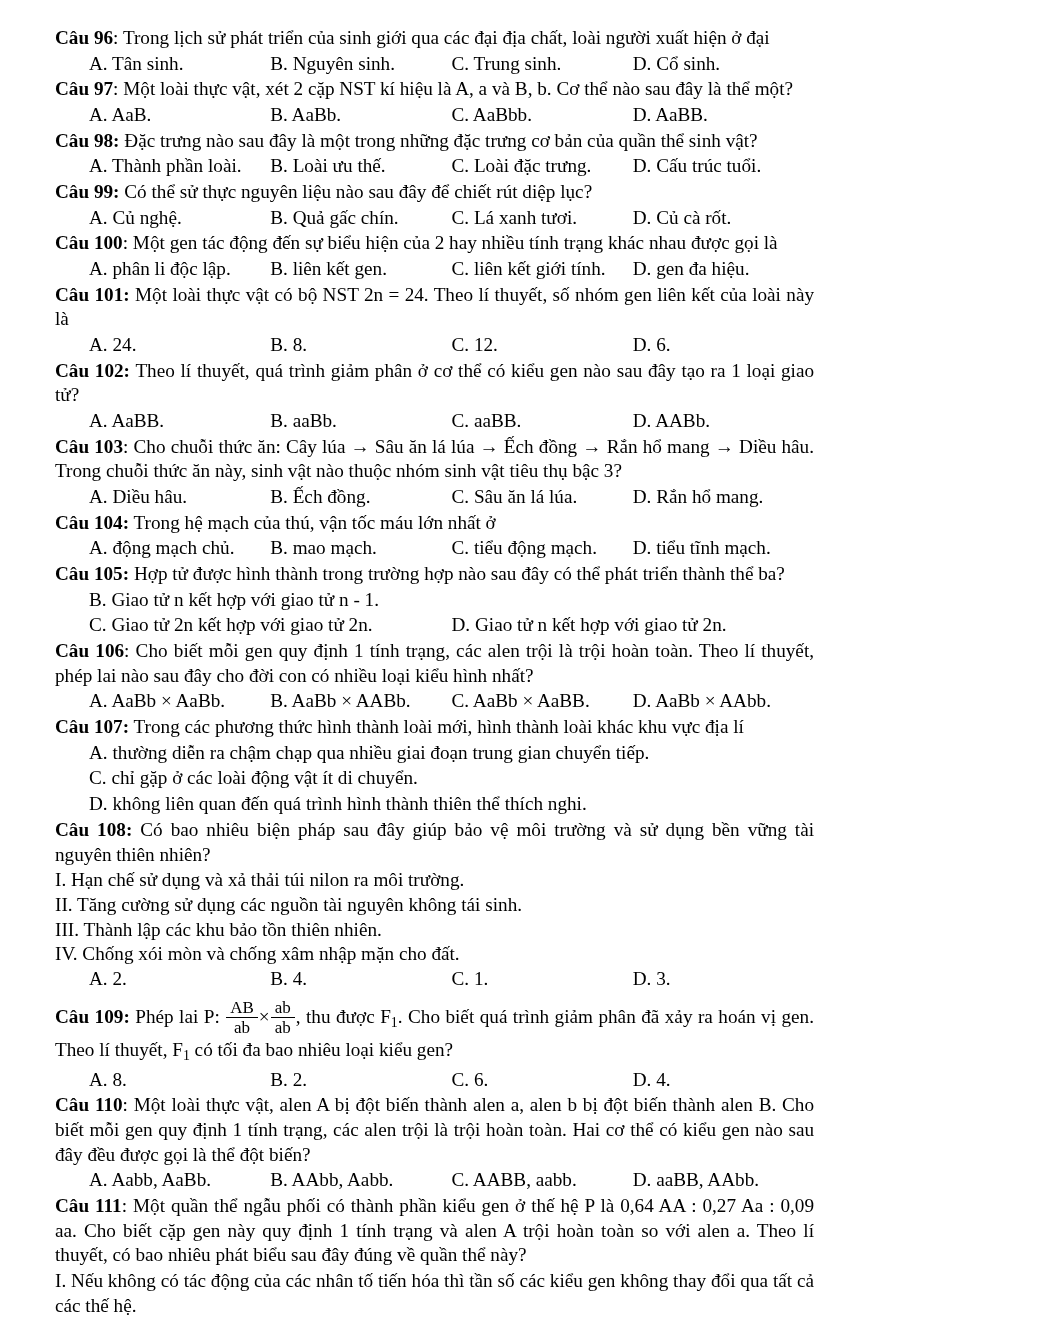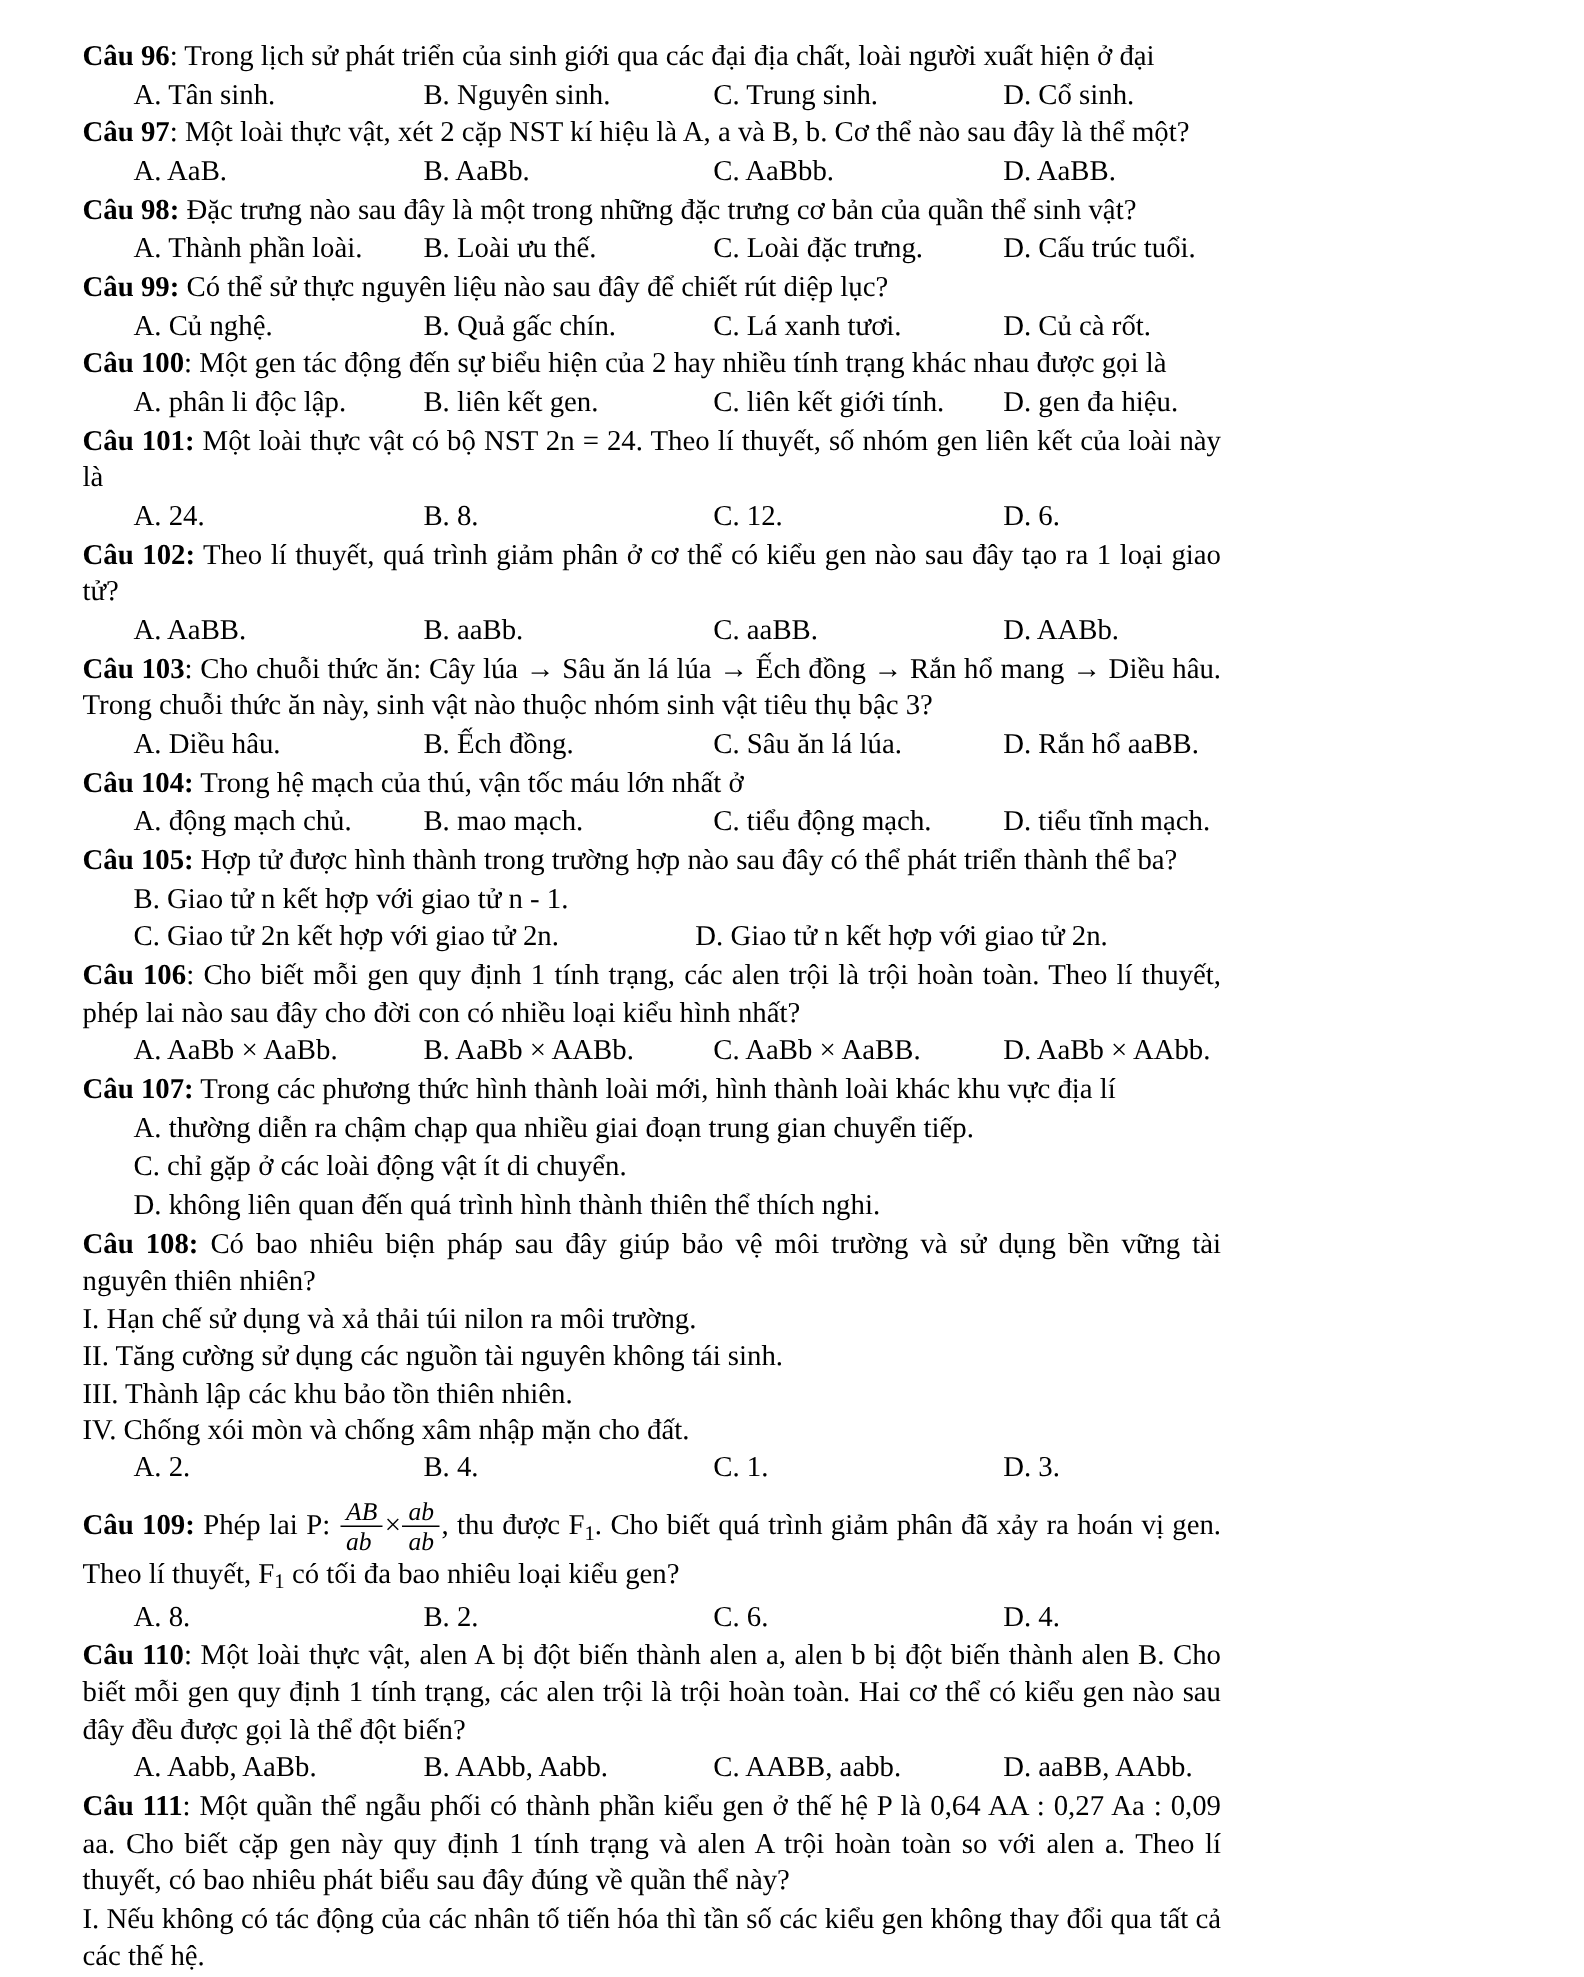--- a/index.html
+++ b/index.html
@@ -35,21 +35,20 @@
   }
   
   .opts {
     display: flex;
     width: 100%;
     font-size: 19.2px;
     line-height: 1.285;
     margin: 0 0 1px 0;
     padding-left: 34px;
     box-sizing: border-box;
-    gap: 12px;
   }
   .opts > div {
     flex: 0 0 25%;
     box-sizing: border-box;
     padding-right: 6px;
     white-space: nowrap;
   }
   .opts.two > div {
     flex: 0 0 50%;
   }
@@ -71,21 +70,21 @@
   .indentline {
     margin: 0;
     font-size: 19.2px;
     line-height: 1.285;
     text-align: justify;
   }
   
   .frac {
     display: inline-block;
     vertical-align: middle;
-    font-style: italic;
+    text-align: center;
     font-size: 17px;
     line-height: 1.05;
     margin: 0 1px;
   }
   .frac .num {
     display: block;
     border-bottom: 1.2px solid #000;
     padding: 0 4px 1px 4px;
   }
   .frac .den {
@@ -168,21 +167,21 @@
     <div>B. aaBb.</div>
     <div>C. aaBB.</div>
     <div>D. AABb.</div>
   </div>
 
   <p class="q"><span class="label">Câu 103</span><span>:</span><span class="stem"> Cho chuỗi thức ăn: Cây lúa → Sâu ăn lá lúa → Ếch đồng → Rắn hổ mang → Diều hâu. Trong chuỗi thức ăn này, sinh vật nào thuộc nhóm sinh vật tiêu thụ bậc 3?</span></p>
   <div class="opts">
     <div>A. Diều hâu.</div>
     <div>B. Ếch đồng.</div>
     <div>C. Sâu ăn lá lúa.</div>
-    <div>D. Rắn hổ aaBB.</div>
+    <div>D. Rắn hổ mang.</div>
   </div>
 
   <p class="q"><span class="label">Câu 104:</span><span class="stem"> Trong hệ mạch của thú, vận tốc máu lớn nhất ở</span></p>
   <div class="opts">
     <div>A. động mạch chủ.</div>
     <div>B. mao mạch.</div>
     <div>C. tiểu động mạch.</div>
     <div>D. tiểu tĩnh mạch.</div>
   </div>
 

